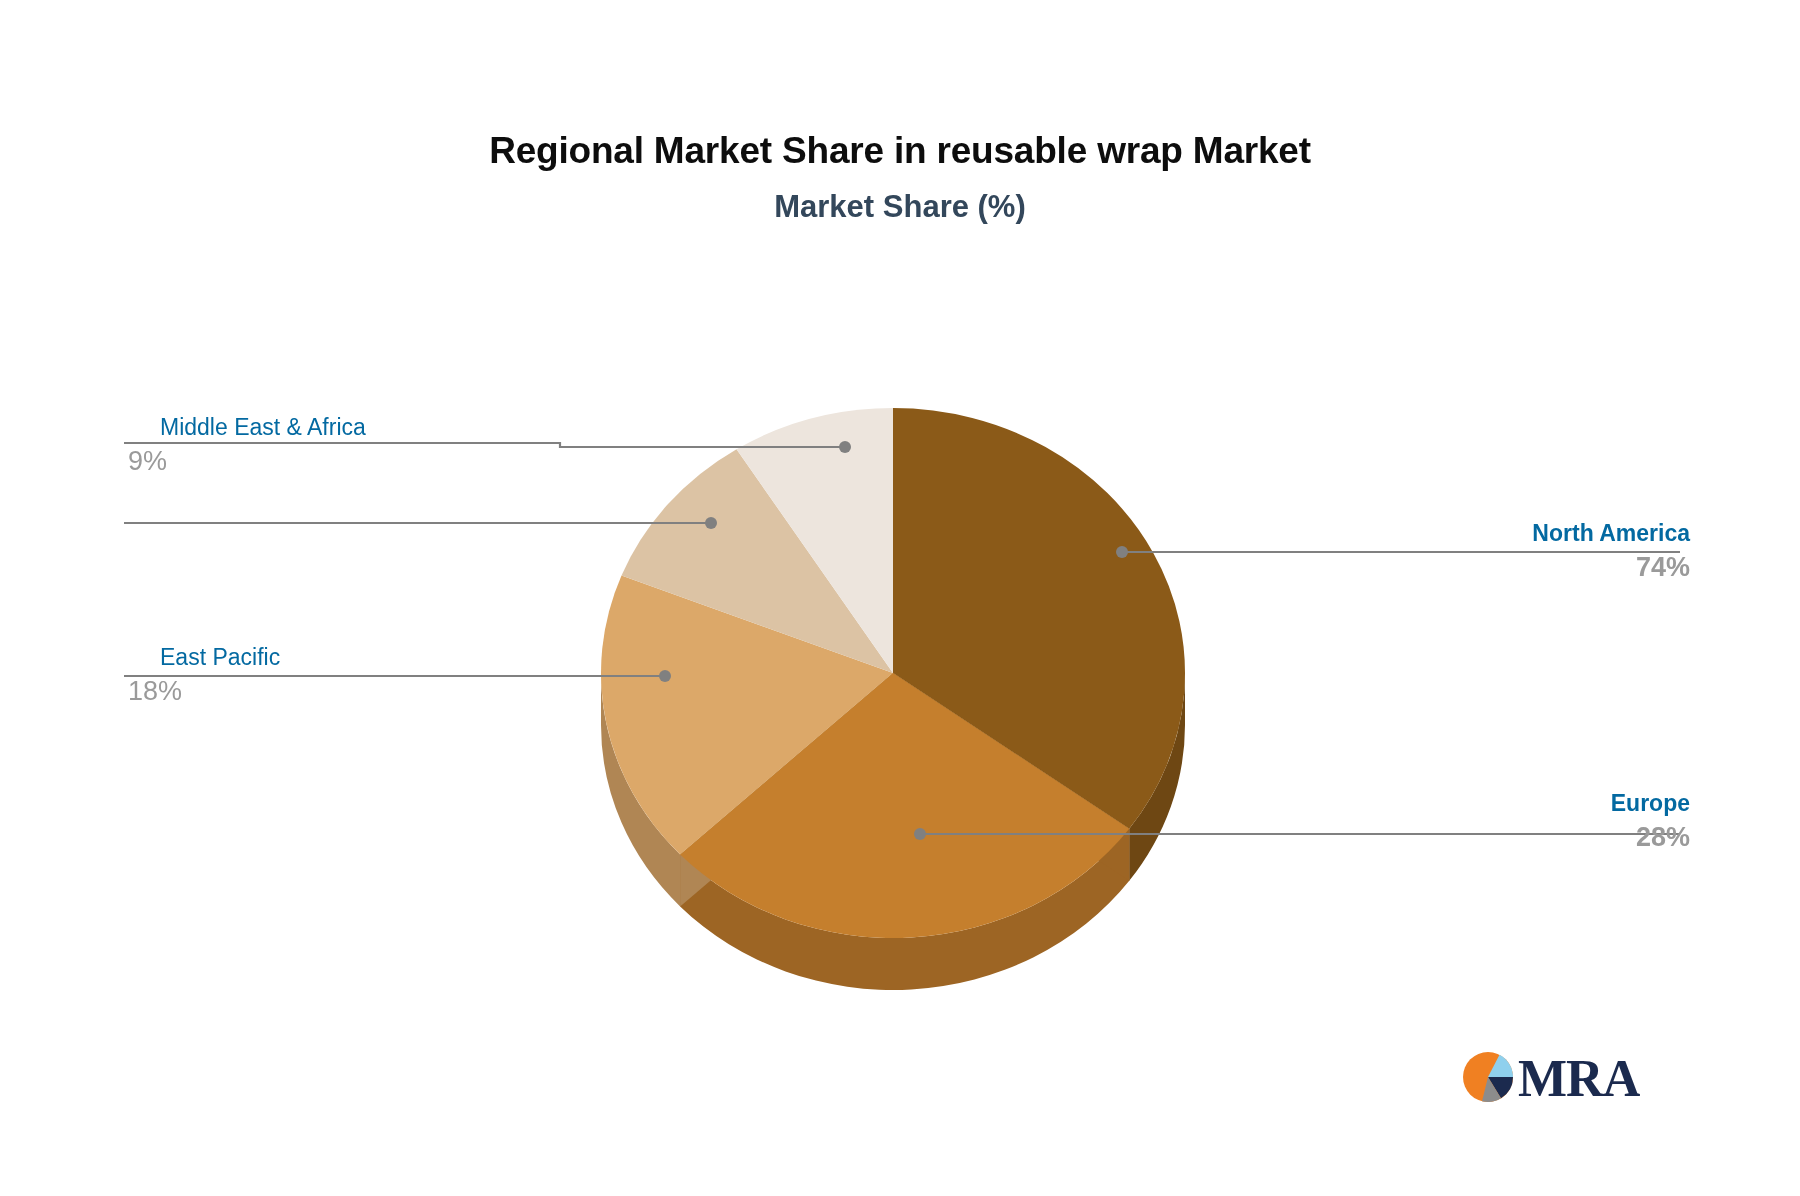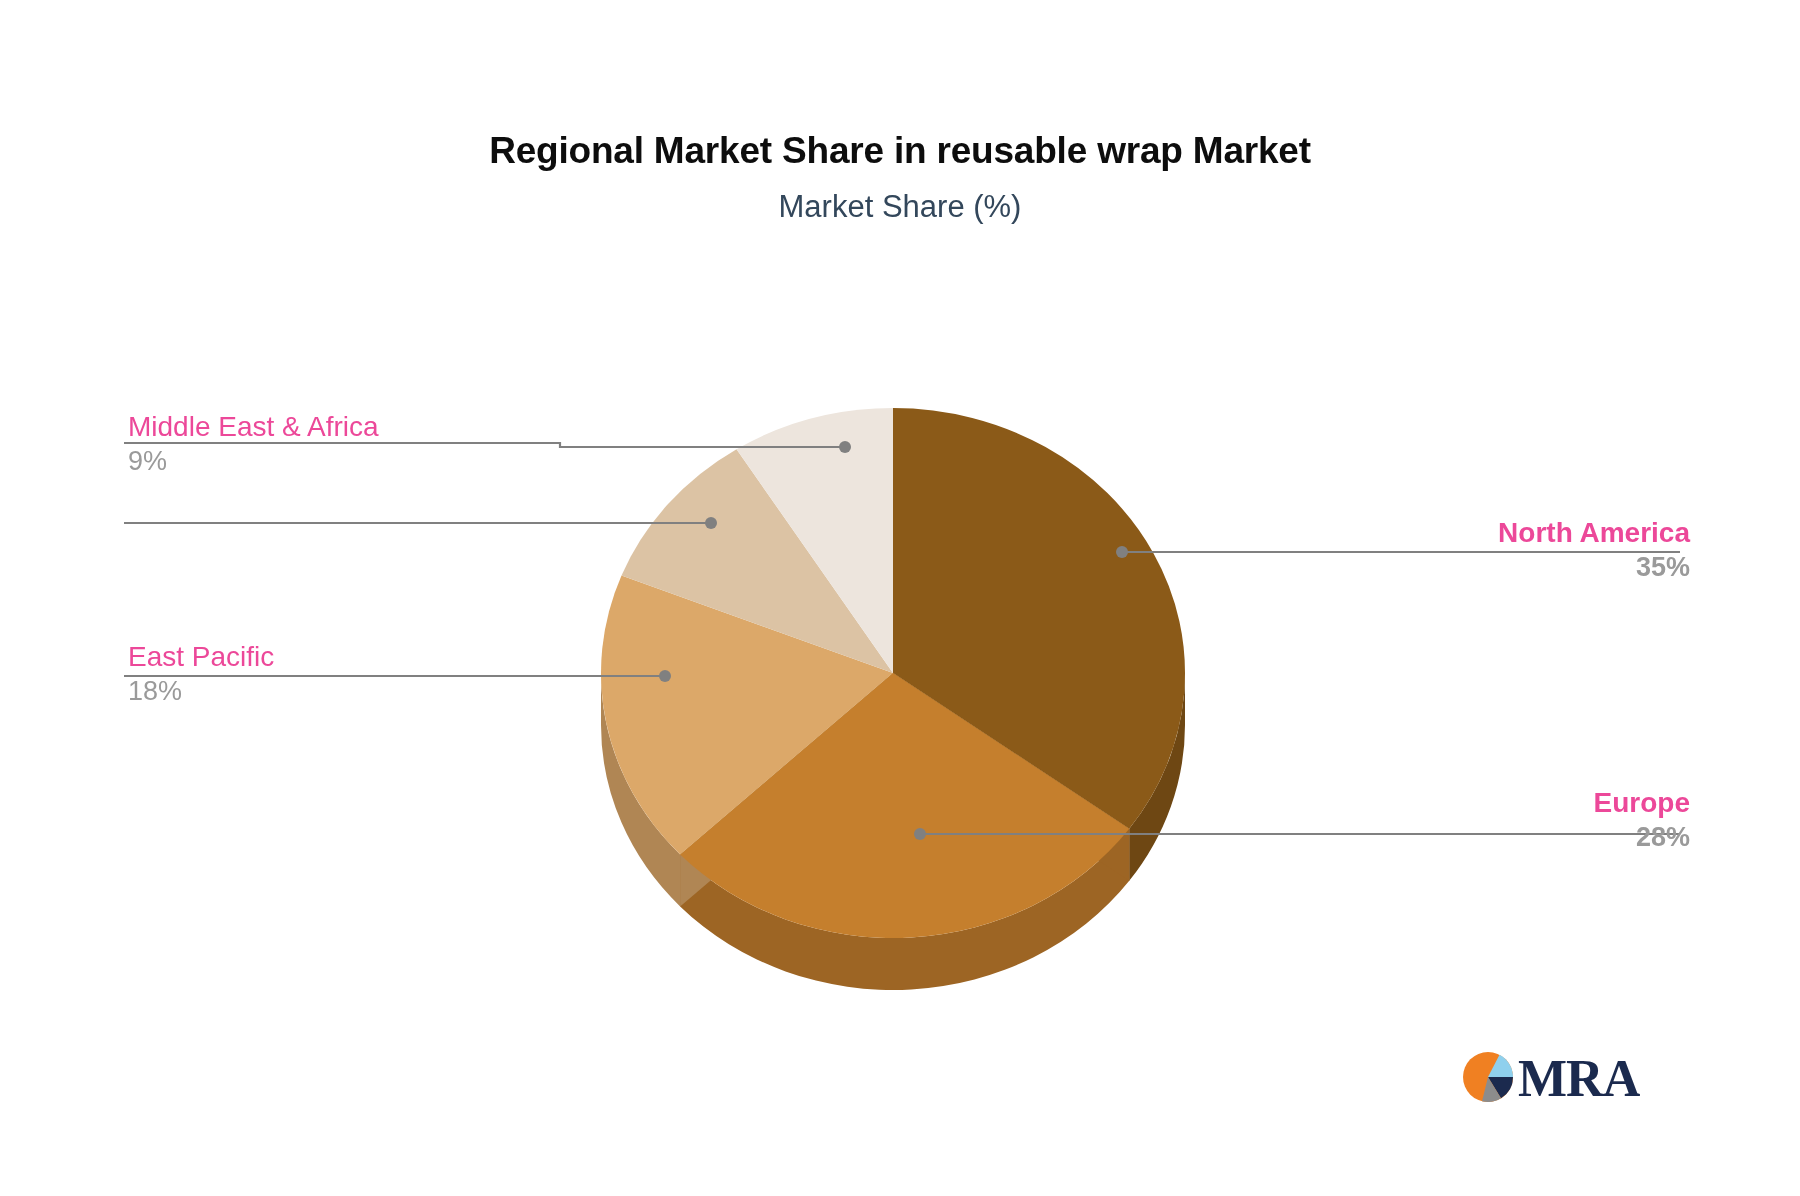--- a/index.html
+++ b/index.html
@@ -32,44 +32,45 @@
   }
   #chart-title {
     font-size: 37px;
     font-weight: bold;
     color: #0d0d0d;
     letter-spacing: -0.2px;
     line-height: 46px;
   }
   #chart-subtitle {
     font-size: 31px;
-    font-weight: normal;
+    font-weight: bold;
     color: #33475b;
     line-height: 42px;
     margin-top: 12px;
   }
 
   
   #pie-svg {
     position: absolute;
     left: 0; top: 0;
     width: 1800px;
     height: 1196px;
   }
 
   
   .callout {
     position: absolute;
     font-family: "Liberation Sans", sans-serif;
   }
   .callout .cl-name {
-    font-size: 28px;
-    color: #ec4899;
+    font-size: 23px;
+    color: #0369a1;
     line-height: 34px;
     white-space: nowrap;
+    margin-left: 32px;
   }
   .callout .cl-value {
     font-size: 27px;
     color: #9a9a9a;
     line-height: 34px;
     white-space: nowrap;
   }
   .callout.left  { text-align: left; }
   .callout.right { text-align: right; font-weight: bold; }
 
@@ -147,21 +148,21 @@
   </div>
 
 
   <div class="callout left" style="left:128px; top:640px;">
     <div class="cl-name">East Pacific</div>
     <div class="cl-value">18%</div>
   </div>
 
   <div class="callout right" style="right:110px; top:516px;">
     <div class="cl-name">North America</div>
-    <div class="cl-value">35%</div>
+    <div class="cl-value">74%</div>
   </div>
 
   <div class="callout right" style="right:110px; top:786px;">
     <div class="cl-name">Europe</div>
     <div class="cl-value">28%</div>
   </div>
 
   <svg id="logo" viewBox="0 0 200 70">
     <g>
       <circle cx="30" cy="35" r="25" fill="#F08022"></circle>

